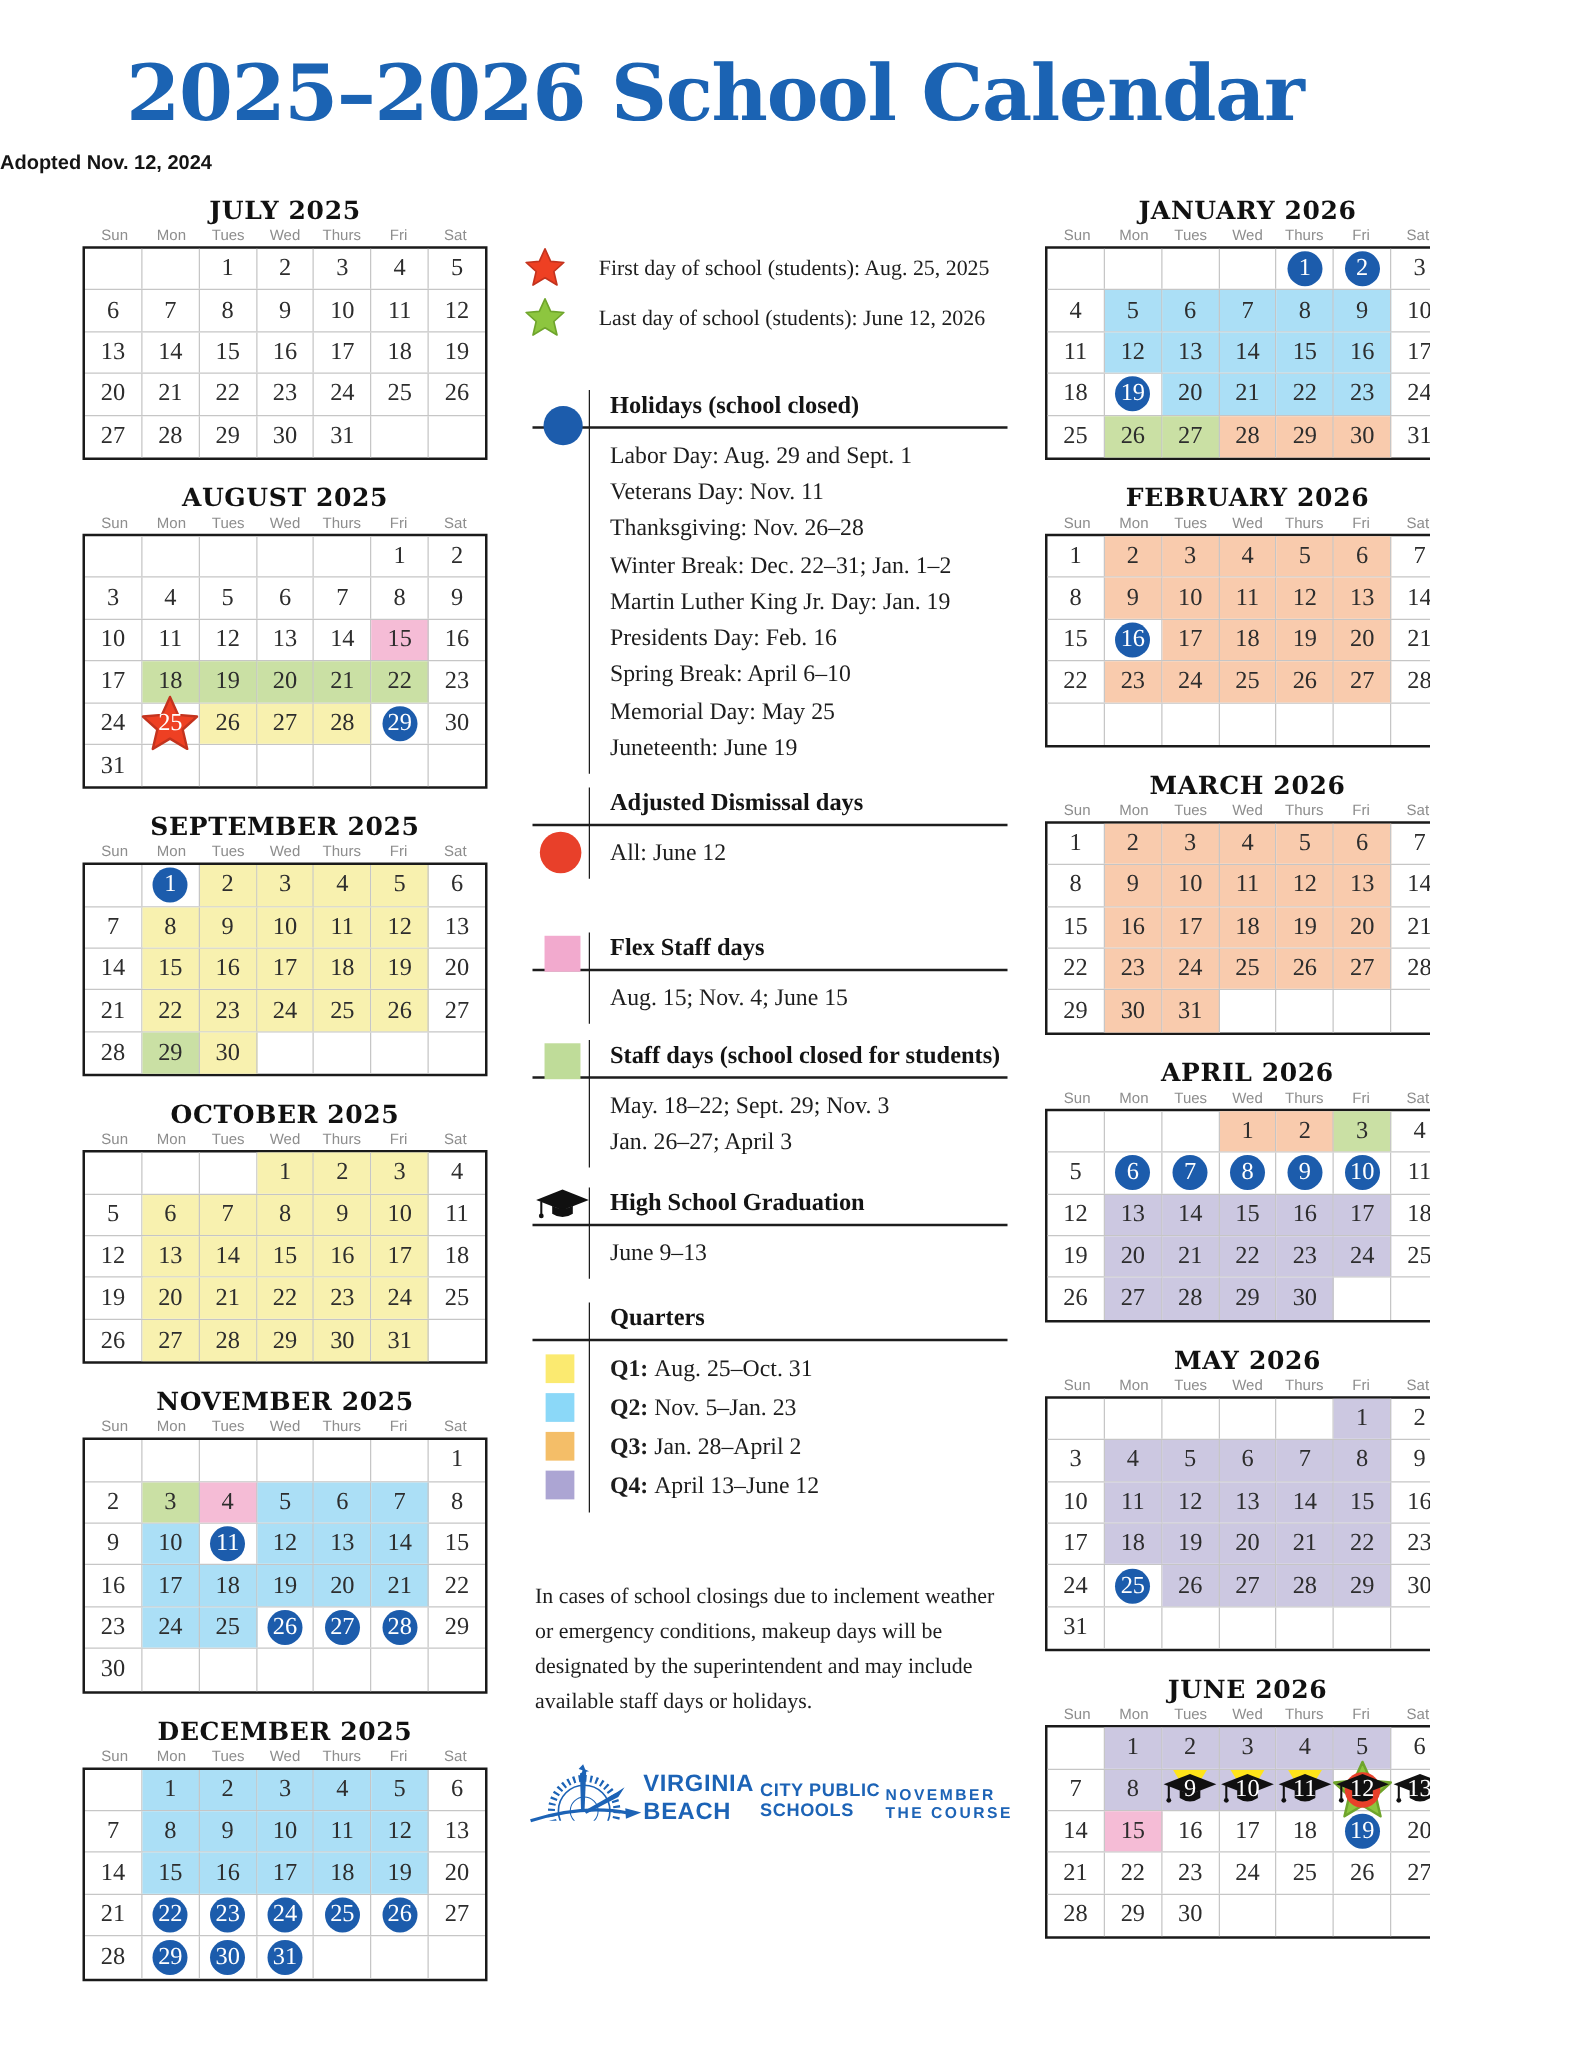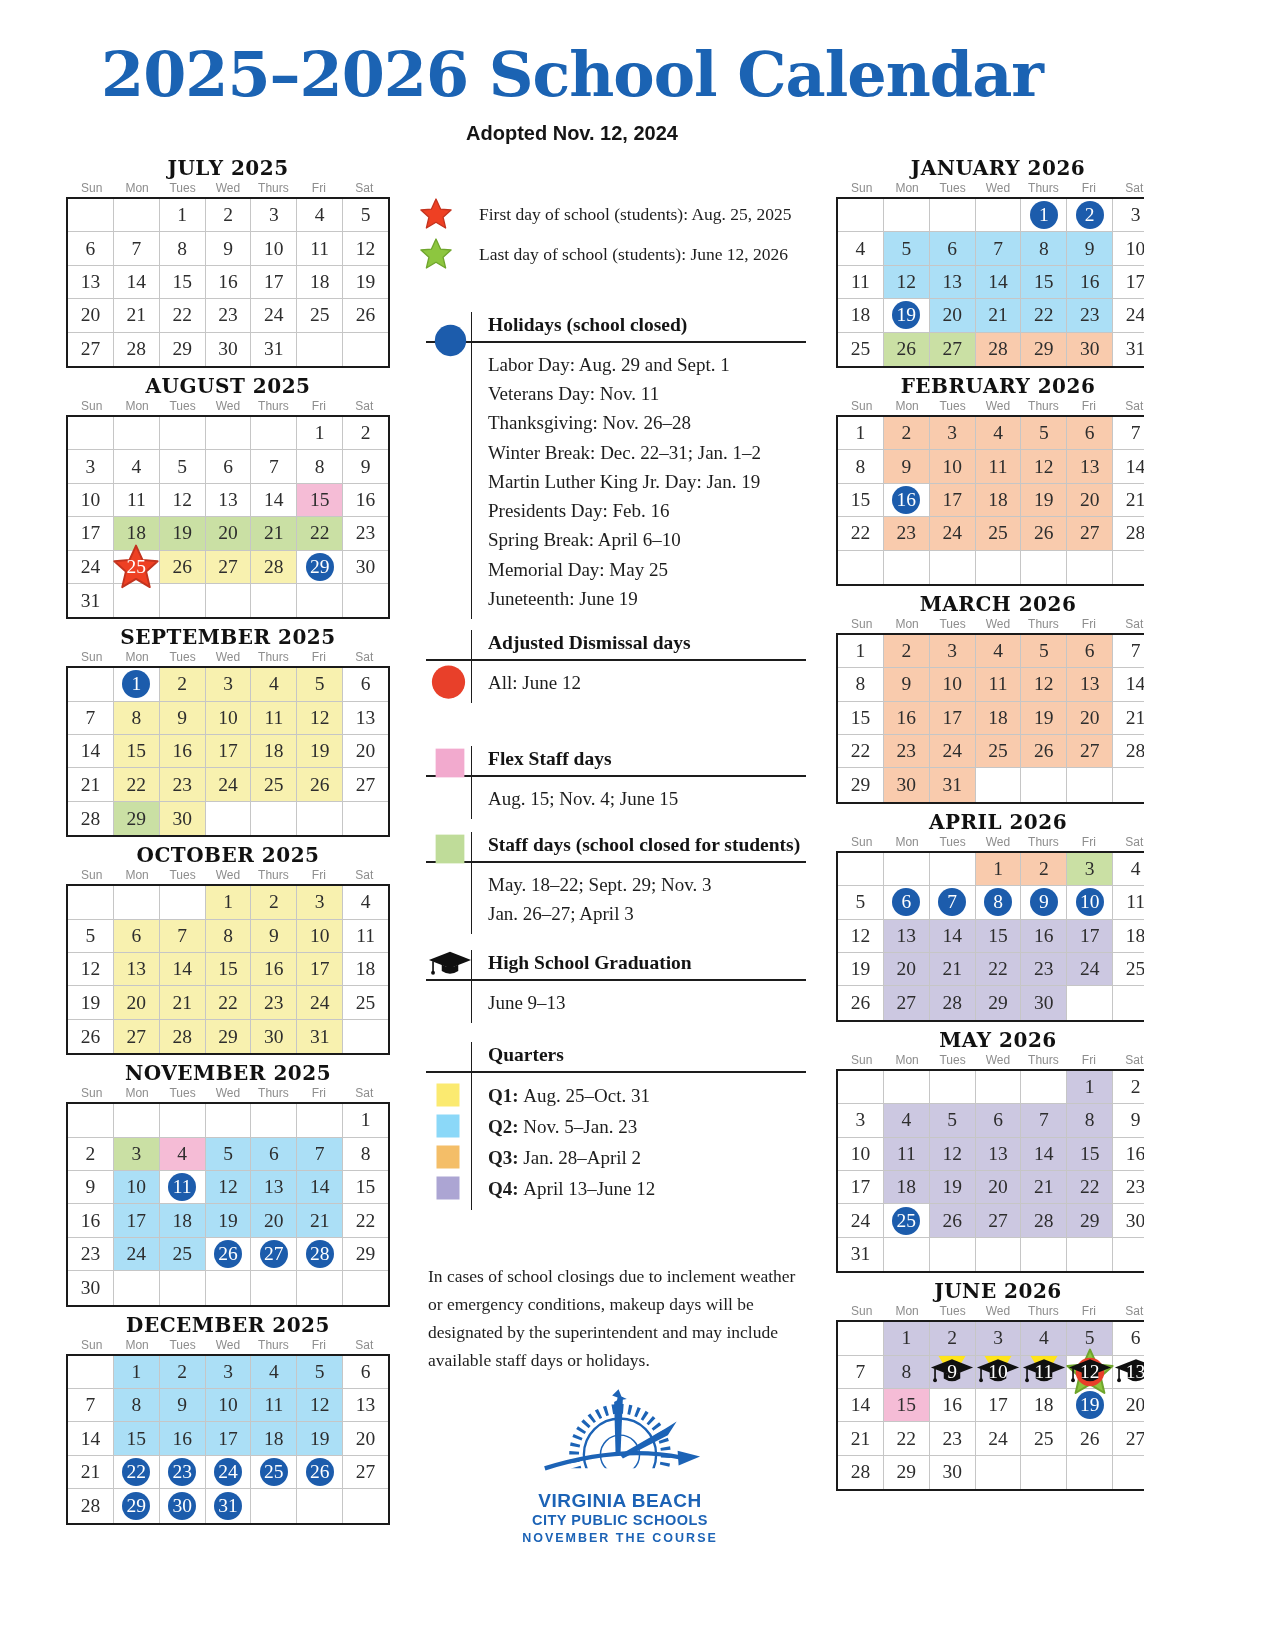--- a/index.html
+++ b/index.html
@@ -3,25 +3,25 @@
 <meta charset="utf-8">
 <style>
   *{margin:0;padding:0;box-sizing:border-box}
   html,body{background:#ffffff}
   .page{position:relative;width:1144px;height:1650px;background:#ffffff;overflow:hidden;
         font-family:"Liberation Sans",sans-serif}
 
   
   .main-title{position:absolute;top:38px;left:0;width:100%;text-align:center;
     font-family:"DejaVu Serif",serif;font-weight:bold;font-size:62px;color:#1B63B3;letter-spacing:-1px}
-  .subtitle{position:absolute;top:122px;left:0;width:100%;text-align:center;
-    font-size:20px;font-weight:bold;color:#151515}
+  .subtitle{position:absolute;top:122px;left:0;width:100%;text-align:left;
+    font-size:16px;font-weight:bold;color:#151515}
 
   
-  .months-col{position:absolute;top:156px;width:324px;display:flex;flex-direction:column;gap:6px}
+  .months-col{position:absolute;top:156px;width:324px;display:flex;flex-direction:column;gap:18px}
   #left-months{left:66px}
   #right-months{left:836px}
   .cal-month{width:324px}
   .cal-title{text-align:center;font-family:"DejaVu Serif",serif;font-weight:bold;font-size:20px;
     color:#111;margin-bottom:1px;letter-spacing:.5px}
   .cal-dow{display:flex;padding:0 3px}
   .cal-dow span{flex:1;text-align:center;font-size:12px;color:#8d8d8d;padding-bottom:2px}
   .cal-grid{border:2.6px solid #1a1a1a;background:#fff}
   .cal-row{display:flex;height:33.4px}
   .cal-row:not(:last-child){border-bottom:1px solid #c6c6c6}
@@ -66,21 +66,21 @@
     display:flex;justify-content:center;line-height:0}
   .head-icon{position:absolute;left:0;width:44px;display:flex;justify-content:center;z-index:2;line-height:0}
   .hi-holidays{top:12px}
   .hi-flex{top:2px}
   .hi-staff{top:2px}
   .hi-graduation{top:-2px}
 
   #note{position:absolute;top:1262px;left:8px;width:374px;font-family:"Liberation Serif",serif;
     font-size:17.5px;line-height:28px;color:#1d1d1d}
 
-  #logo{position:absolute;top:1388px;left:0;width:100%;display:flex;flex-direction:column;
+  #logo{position:absolute;top:1388px;left:0;width:100%;display:flex;flex-direction:row;
     align-items:center;color:#1C63B6}
   .logo-l1{font-size:19px;font-weight:bold;letter-spacing:.5px;margin-top:-4px}
   .logo-l2{font-size:14.5px;font-weight:bold;letter-spacing:.5px}
   .logo-l3{font-size:12.5px;font-weight:bold;letter-spacing:2px;margin-top:3px}
 </style>
 </head>
 <body>
 
 <div class="page">
   <h1 class="main-title">2025–2026 School Calendar</h1>

